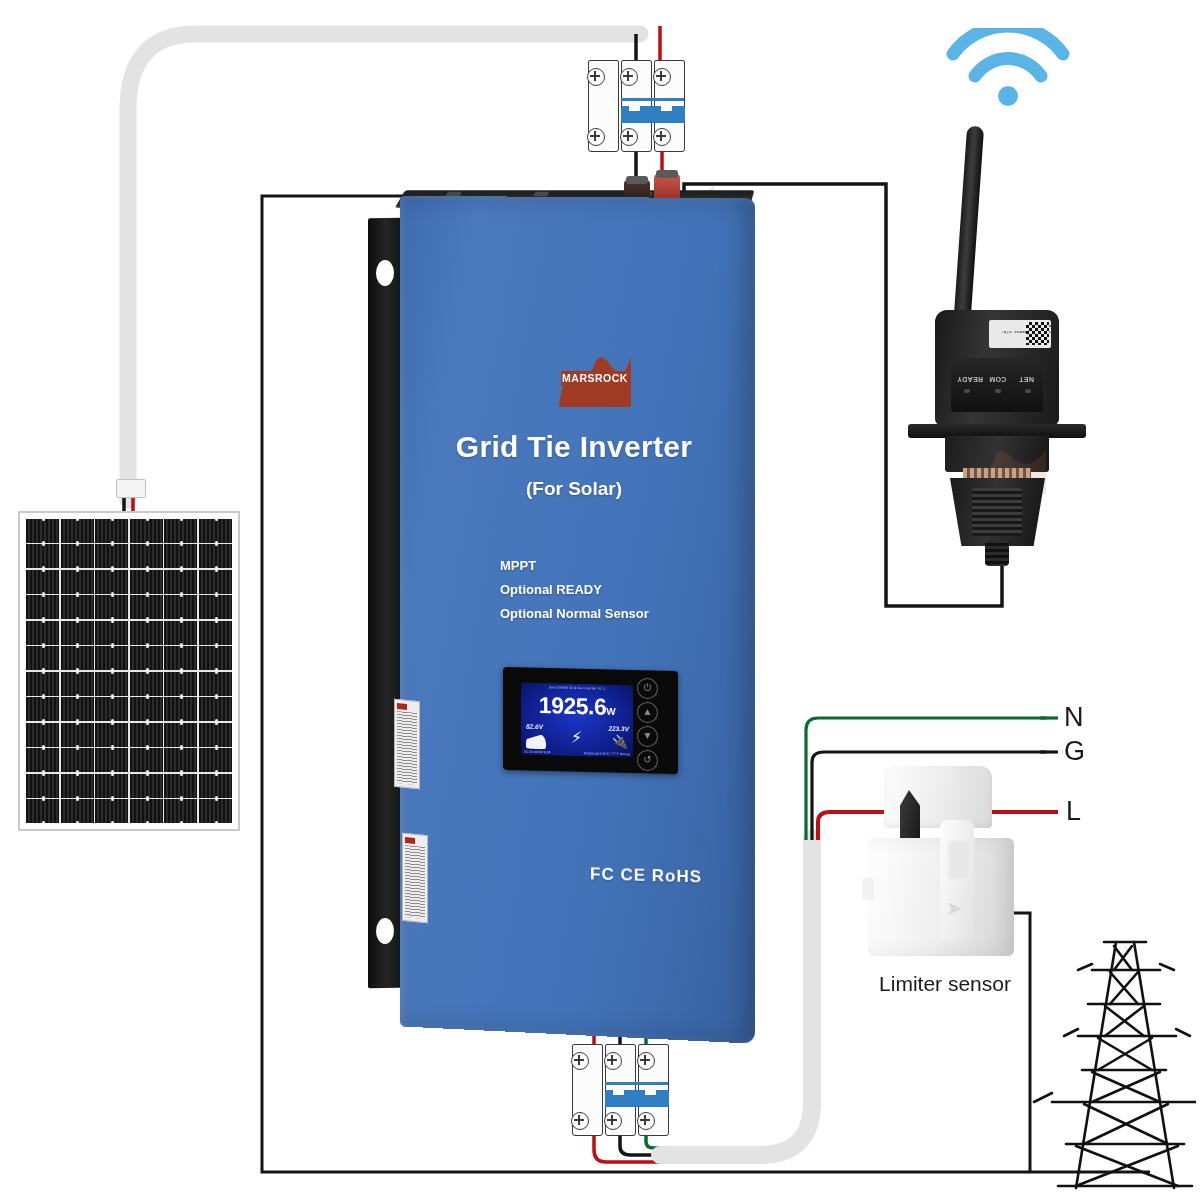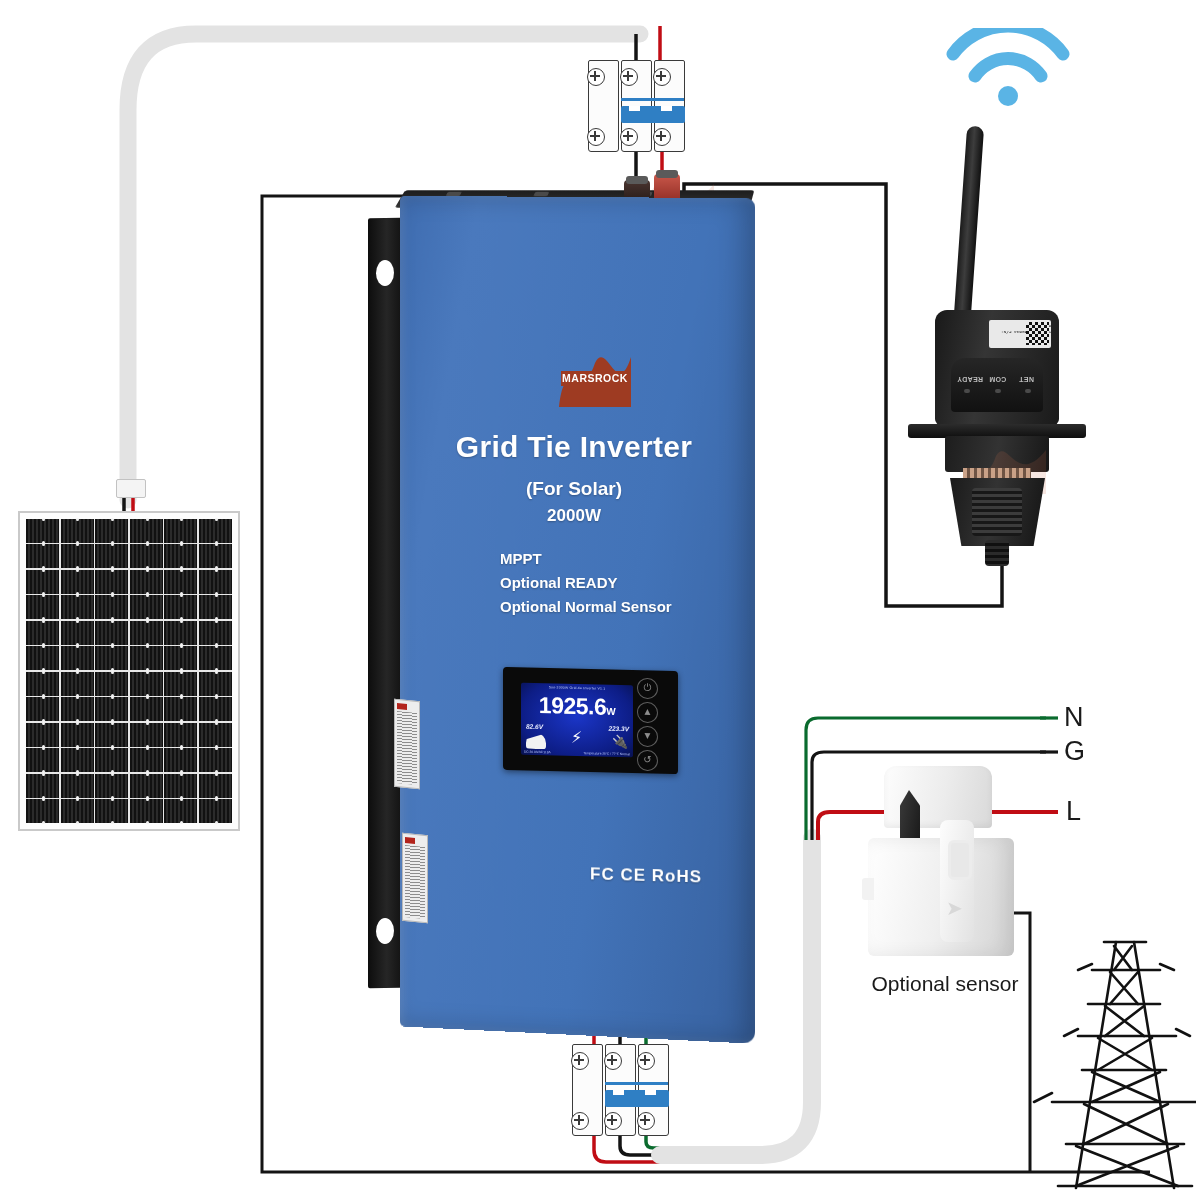--- a/index.html
+++ b/index.html
@@ -57,22 +57,22 @@
   #logo-wave{position:absolute;inset:0;}
   #logo-text{position:absolute;left:6px;top:26px;width:68px;height:15px;
       background:#9e3b22;color:#fff;font-size:10.5px;font-weight:700;letter-spacing:.5px;
       text-align:center;line-height:15px;font-family:"Liberation Sans",sans-serif;}
 
   .inv-title{position:absolute;color:#ffffff;text-align:center;width:340px;left:404px;
       font-weight:700;text-shadow:0 1px 2px rgba(0,0,0,.28);}
   #inv-h1{top:430px;font-size:30px;letter-spacing:.3px;}
   #inv-h2{top:478px;font-size:19px;font-weight:700;}
   #inv-h3{top:506px;font-size:17px;font-weight:700;}
-  .inv-feat{position:absolute;color:#fff;font-weight:700;font-size:15px;left:500px;
-      text-shadow:0 1px 2px rgba(0,0,0,.3);white-space:nowrap;}
+  .inv-feat{position:absolute;color:#fff;font-weight:700;font-size:13px;left:500px;
+      text-shadow:0 1px 2px rgba(0,0,0,.3);white-space:nowrap;margin-top:8px;}
 
   
   #lcd-bezel{position:absolute;left:503px;top:669px;width:175px;height:103px;
       background:#0a0a0a;border-radius:4px;transform:skewY(1.4deg);
       box-shadow:0 2px 6px rgba(0,0,0,.45);}
   #lcd-screen{position:absolute;left:521px;top:684px;width:112px;height:72px;
       background:radial-gradient(ellipse at 50% 45%,#1b36c8 0%,#0d1d86 70%,#07114f 100%);
       border-radius:2px;transform:skewY(1.4deg);overflow:hidden;}
   #lcd-head{position:absolute;top:2px;width:100%;text-align:center;color:#c9d6ff;
       font-size:3.4px;letter-spacing:.2px;}
@@ -346,21 +346,20 @@
 
   <div id="logo-wrap">
     <svg id="logo-wave" viewBox="0 0 80 66">
       <path d="M4 62 C10 8, 26 60, 40 18 C52 -6, 62 56, 76 12 L76 62 Z" fill="#9e3b22"></path>
     </svg>
     <div id="logo-text">MARSROCK</div>
   </div>
 
   <div class="inv-title" id="inv-h1">Grid Tie Inverter</div>
   <div class="inv-title" id="inv-h2">(For Solar)</div>
-  <div class="inv-title" id="inv-h3">2000W</div>
 
   <div class="inv-feat" style="top:550px;">MPPT</div>
   <div class="inv-feat" style="top:574px;">Optional READY</div>
   <div class="inv-feat" style="top:598px;">Optional Normal Sensor</div>
 
   <div class="side-label" style="left:394px;top:700px;width:24px;height:86px;">
     <div class="sl-red"></div>
     <div class="sl-lines"></div>
   </div>
   <div class="side-label" style="left:402px;top:834px;width:24px;height:86px;">
@@ -439,21 +438,21 @@
   </div>
   <div id="wifi-strain"></div>
 
   <div id="ct-top"></div>
   <div id="ct-core"></div>
   <div id="ct-body"></div>
   <div id="ct-tab"></div>
   <div id="ct-clip"></div>
   <div id="ct-clip-hole"></div>
   <div id="ct-arrow">➤</div>
-  <div id="ct-label">Optional sensor</div>
+  <div id="ct-label">Limiter sensor</div>
 
   <div class="phase-lbl" style="left:1064px;top:702px;">N</div>
   <div class="phase-lbl" style="left:1064px;top:736px;">G</div>
   <div class="phase-lbl" style="left:1066px;top:796px;">L</div>
 
   <svg id="tower" viewBox="0 0 166 268">
     <g stroke="#111" stroke-width="2.6" fill="none" stroke-linecap="round">
 
       <path d="M86 12 L46 258"></path>
       <path d="M104 12 L144 258"></path>

